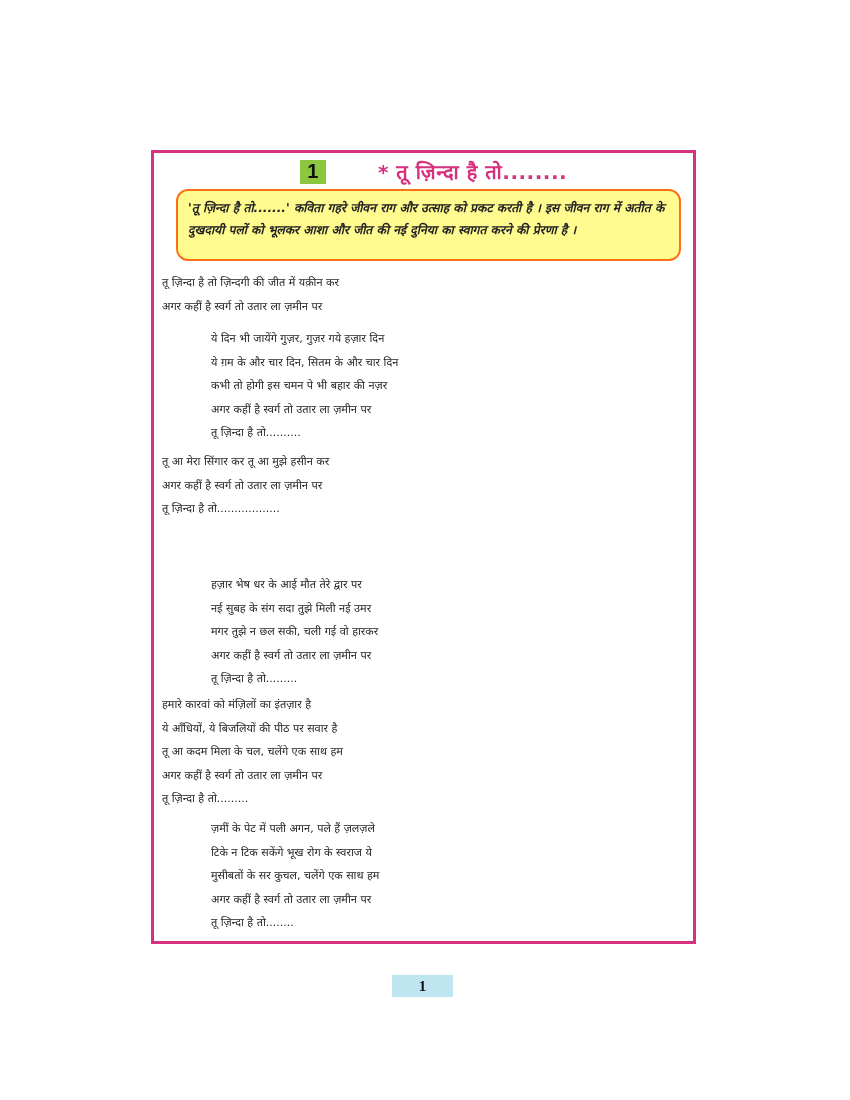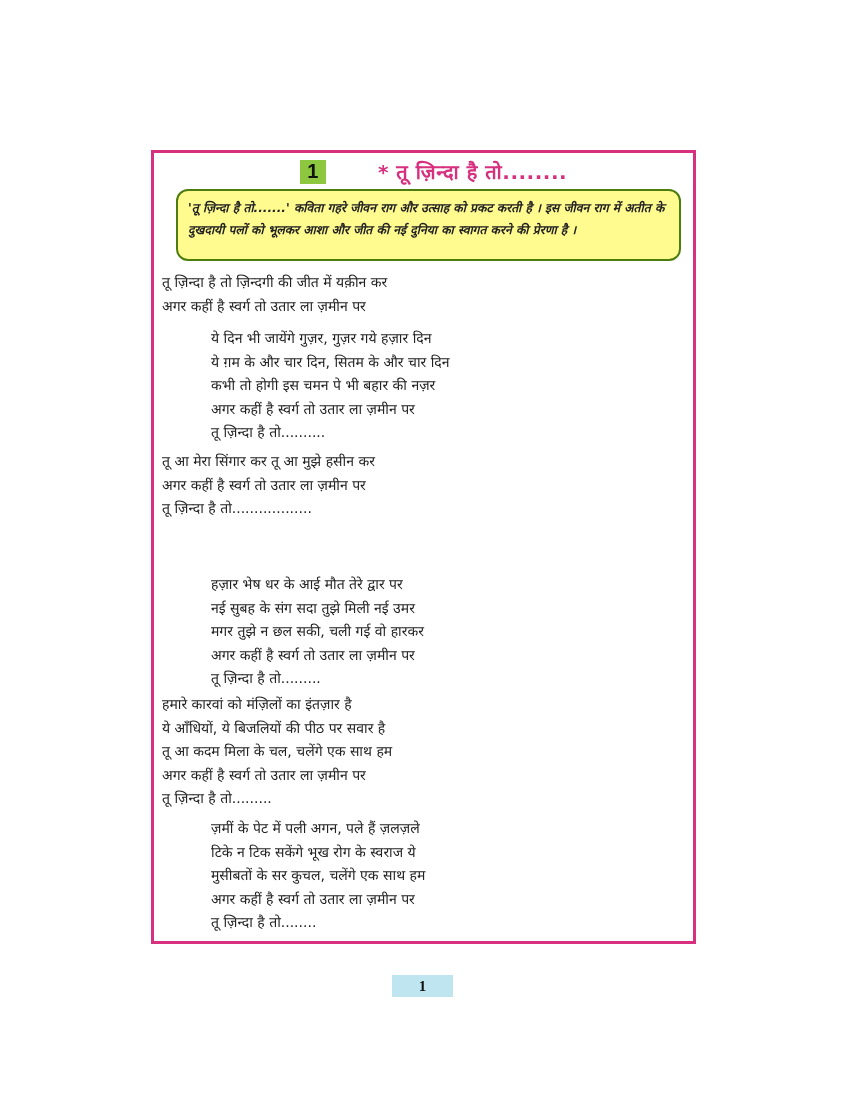--- a/index.html
+++ b/index.html
@@ -6,23 +6,23 @@
   body { width:850px; height:1100px; background:#ffffff; position:relative; overflow:hidden;
          font-family:"DejaVu Sans", sans-serif; color:#222; }
   .frame { position:absolute; left:151px; top:150px; width:545px; height:794px;
            border:3px solid #d6307f; box-sizing:border-box; }
   .title-row { position:absolute; left:0; right:0; top:5px; text-align:center; height:30px; }
   .title-inner { display:inline-flex; align-items:center; gap:8px; margin-left:20px; }
   .num-badge { background:#8dc63f; color:#111; font-family:"Liberation Sans", sans-serif; font-weight:bold;
                font-size:20px; width:26px; height:24px; display:inline-flex; align-items:center; justify-content:center; }
   .title-text { color:#d6307f; font-size:20px; font-weight:bold; letter-spacing:0.5px;margin-left:44px; }
   .intro { position:absolute; left:22px; top:36px; width:505px; height:72px; box-sizing:border-box;
-           background:#fffb8f; border:2px solid #4d7c0f; border-radius:12px; padding:6px 10px;
+           background:#fffb8f; border:2px solid #f97316; border-radius:12px; padding:6px 10px;
            font-style:italic; font-weight:bold; font-size:12.2px; line-height:22px; color:#222; }
-  .stanza { position:absolute; font-size:14px; line-height:23.5px; color:#222; }
+  .stanza { position:absolute; font-size:11px; line-height:23.5px; color:#222; }
   .stanza div { white-space:nowrap; }
   .s-left { left:8px; }
   .s-indent { left:57px; }
   .page-num { position:absolute; left:392px; top:975px; width:61px; height:22px; background:#bfe6f0;
               display:flex; align-items:center; justify-content:center;
               font-family:"Liberation Serif", serif; font-weight:bold; font-size:15px; color:#111; }
 </style>
 </head>
 <body>
 

